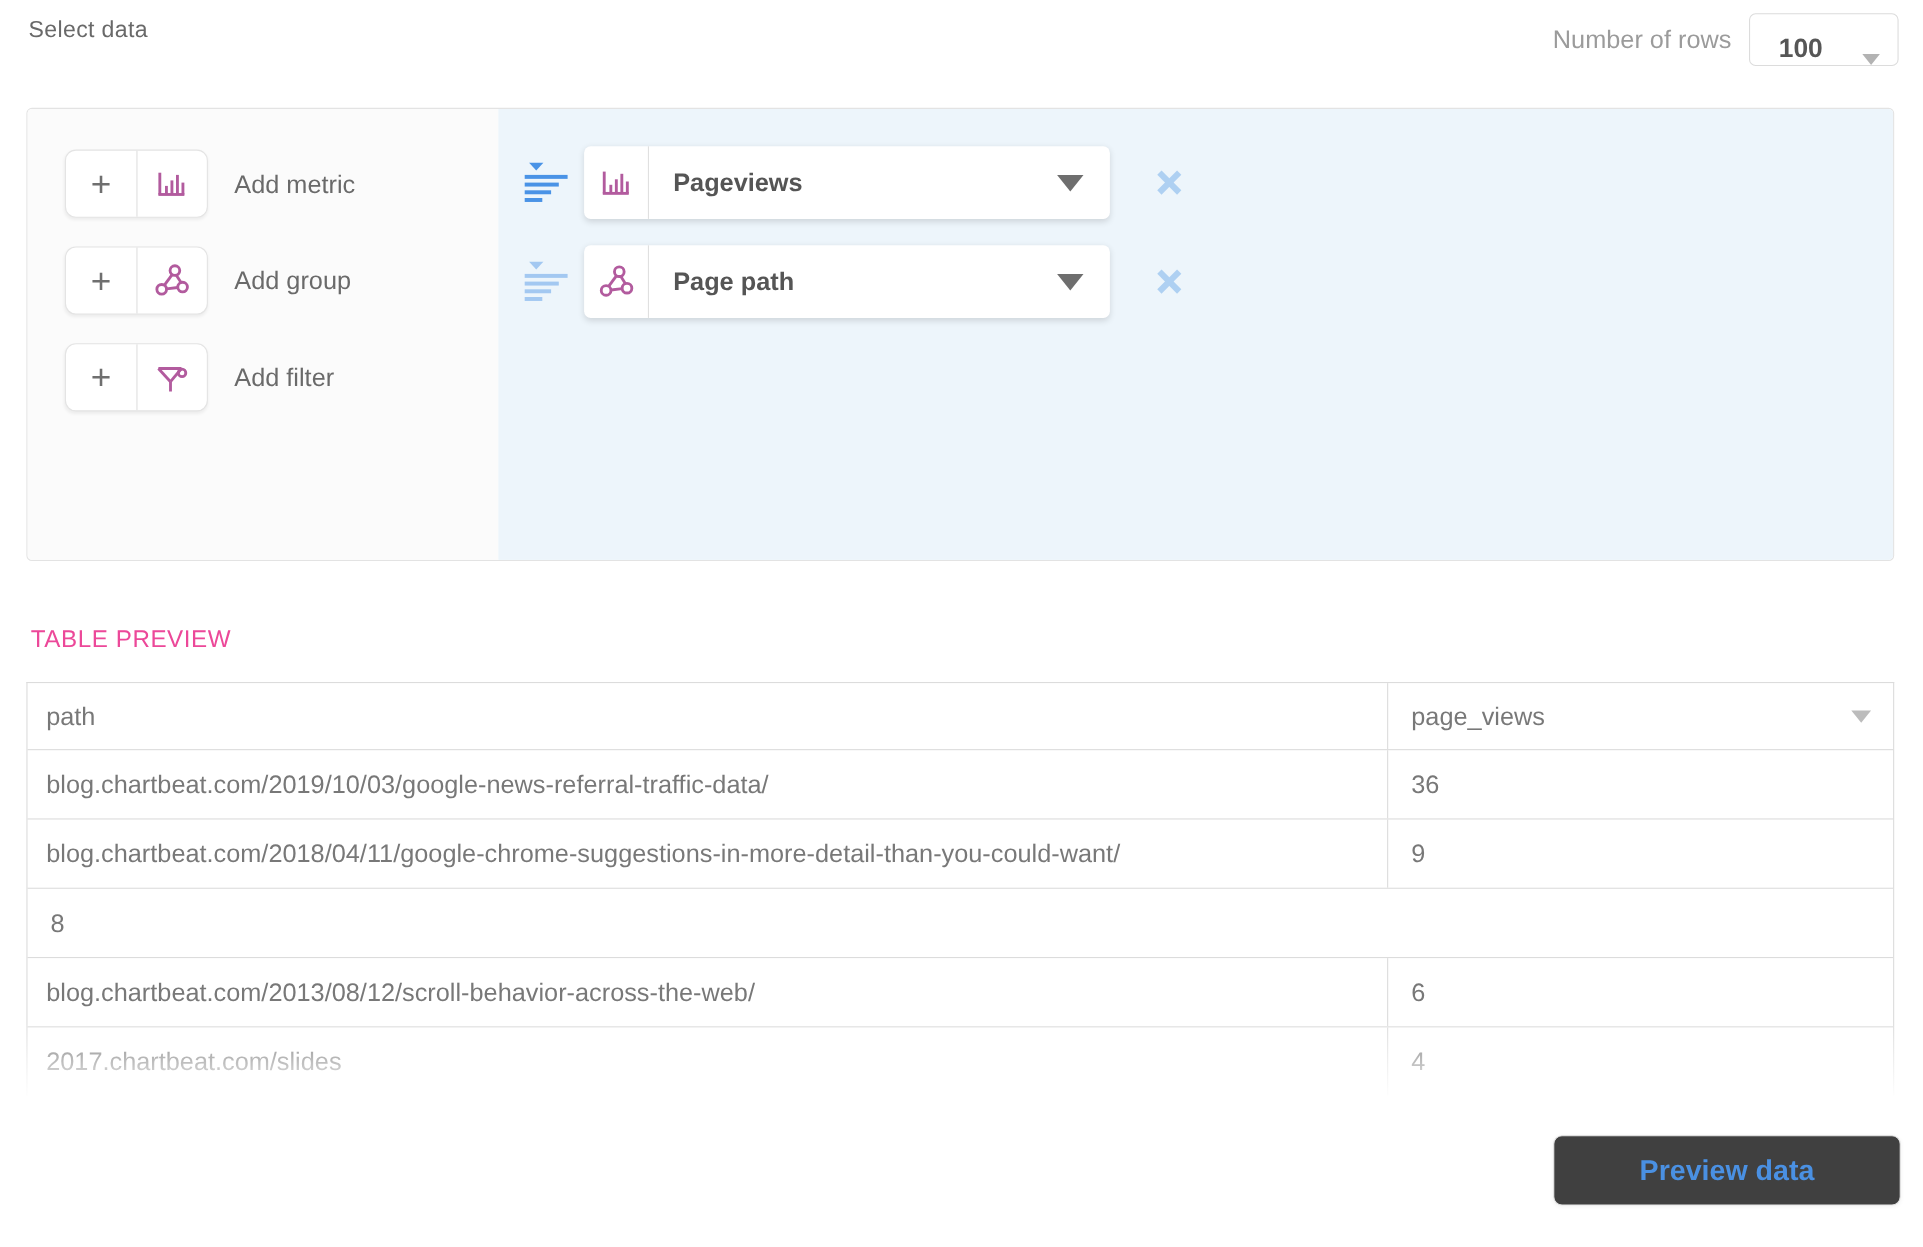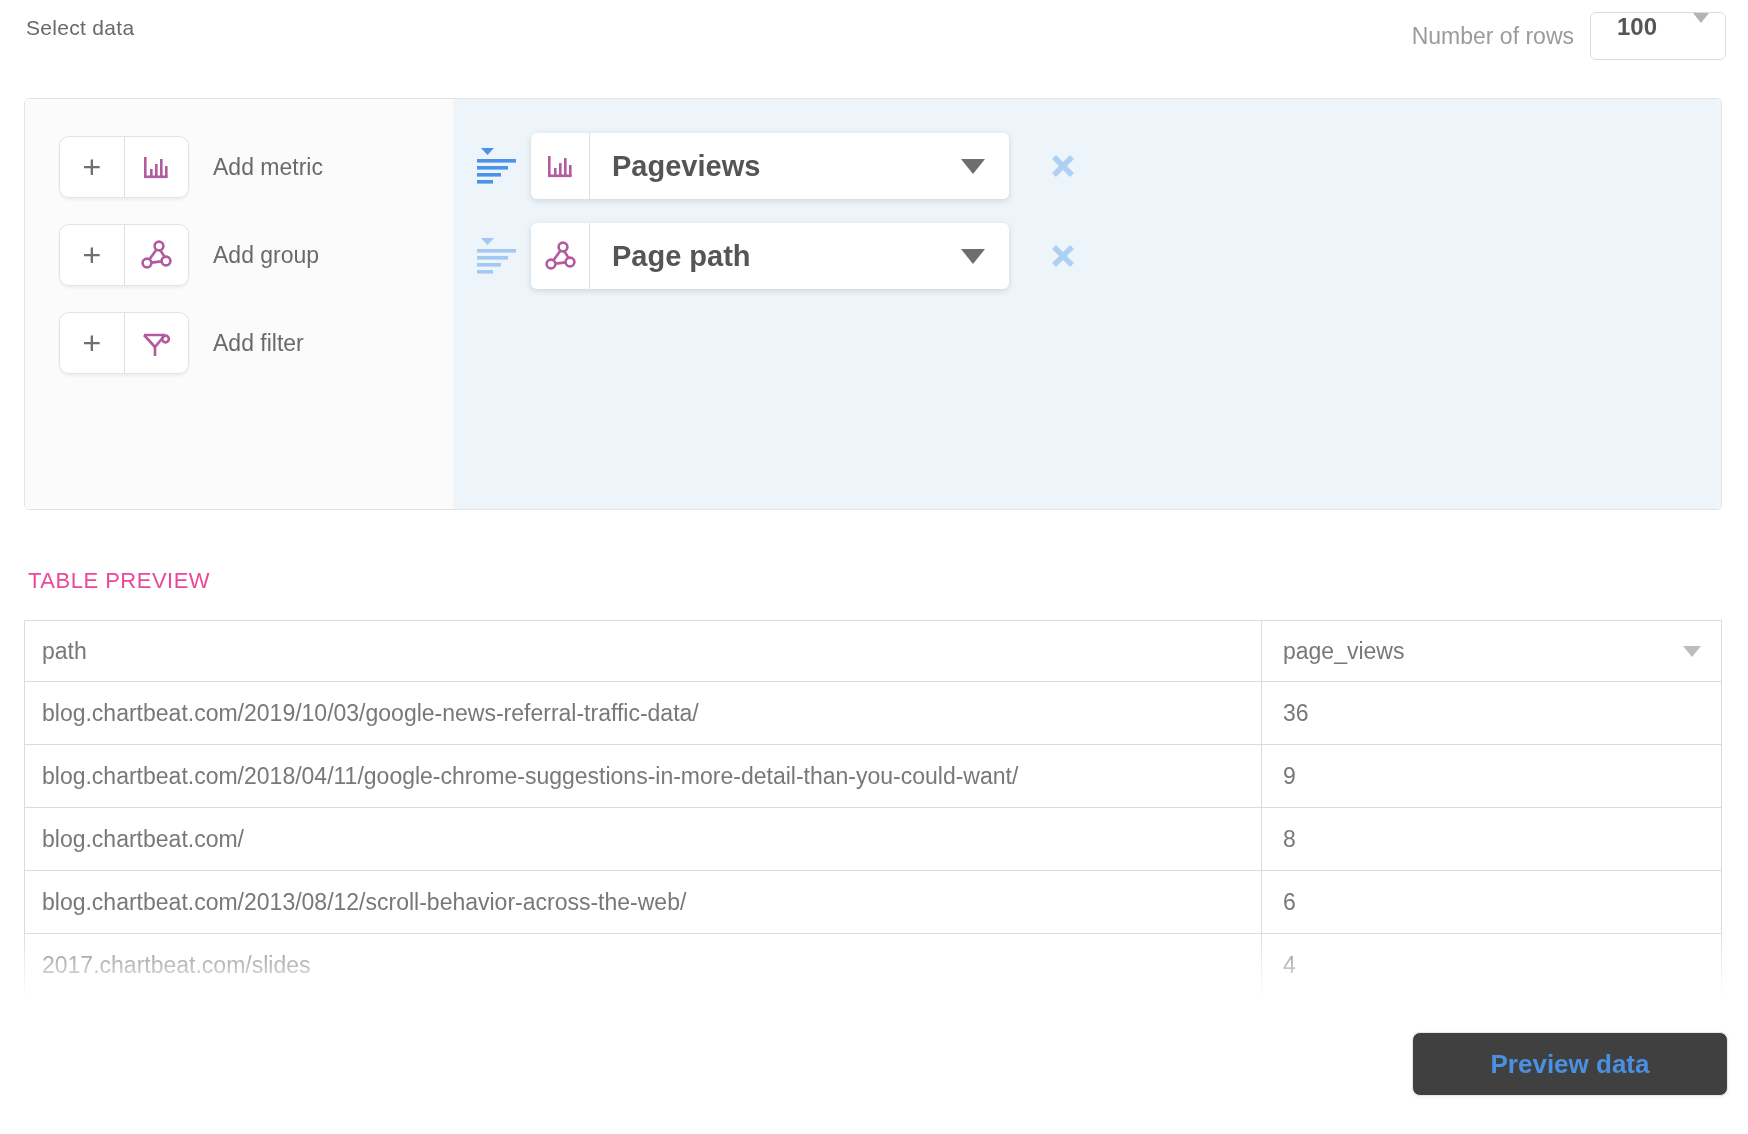--- a/index.html
+++ b/index.html
@@ -18,21 +18,21 @@
     font-size: 21px; color: #696969; font-weight: 400; letter-spacing: 0.3px;
   }
   .rows-control {
     position: absolute; top: 12px; right: 22px;
     display: flex; align-items: center; gap: 16px;
   }
   .rows-label { font-size: 23px; color: #9b9b9b; }
   .rows-select {
     width: 136px; height: 48px; box-sizing: border-box;
     background: #fff; border: 1px solid #dcdcdc; border-radius: 6px;
-    display: flex; align-items: flex-start; justify-content: space-between;
+    display: flex; align-items: flex-end; justify-content: space-between;
     padding: 0 16px 0 26px; cursor: pointer;
   }
   .rows-value { font-size: 24px; font-weight: 700; color: #565656; }
   .caret-sm {
     width: 0; height: 0;
     border-left: 8px solid transparent; border-right: 8px solid transparent;
     border-top: 10px solid #b3b3b3;
   }
 
   
@@ -60,21 +60,21 @@
   .sel-row { display: flex; align-items: center; height: 66px; margin: 0 0 24px 20px; }
   .sort-button { width: 44px; height: 48px; display: flex; align-items: center; cursor: pointer; }
   .sort-button.faded { opacity: 0.45; }
   .sel-dropdown {
     margin-left: 14px; width: 478px; height: 66px; box-sizing: border-box;
     background: #fff; border-radius: 6px;
     box-shadow: 0 2px 6px rgba(0,0,0,0.13);
     display: flex; align-items: stretch; cursor: pointer;
   }
   .sel-icon-cell { width: 58px; border-right: 1px solid #e0e0e0; display: flex; align-items: center; justify-content: center; }
-  .sel-value { flex: 1; display: flex; align-items: center; padding-left: 22px; font-size: 29px; font-weight: 600; color: #555; }
+  .sel-value { flex: 1; display: flex; align-items: center; padding-left: 22px; font-size: 23px; font-weight: 600; color: #555; }
   .caret-lg {
     align-self: center; margin-right: 24px;
     width: 0; height: 0;
     border-left: 12px solid transparent; border-right: 12px solid transparent;
     border-top: 15px solid #6e6e6e;
   }
   .remove-button { margin-left: 42px; display: flex; align-items: center; cursor: pointer; }
 
   
   .table-heading {
@@ -291,21 +291,20 @@
 
     <div class="t-row">
       <div class="cell-path">blog.chartbeat.com/2019/10/03/google-news-referral-traffic-data/</div>
       <div class="cell-views">36</div>
     </div>
     <div class="t-row">
       <div class="cell-path">blog.chartbeat.com/2018/04/11/google-chrome-suggestions-in-more-detail-than-you-could-want/</div>
       <div class="cell-views">9</div>
     </div>
     <div class="t-row">
-      <div class="cell-path">blog.chartbeat.com/</div>
       <div class="cell-views">8</div>
     </div>
     <div class="t-row">
       <div class="cell-path">blog.chartbeat.com/2013/08/12/scroll-behavior-across-the-web/</div>
       <div class="cell-views">6</div>
     </div>
     <div class="t-row">
       <div class="cell-path">2017.chartbeat.com/slides</div>
       <div class="cell-views">4</div>
     </div>

